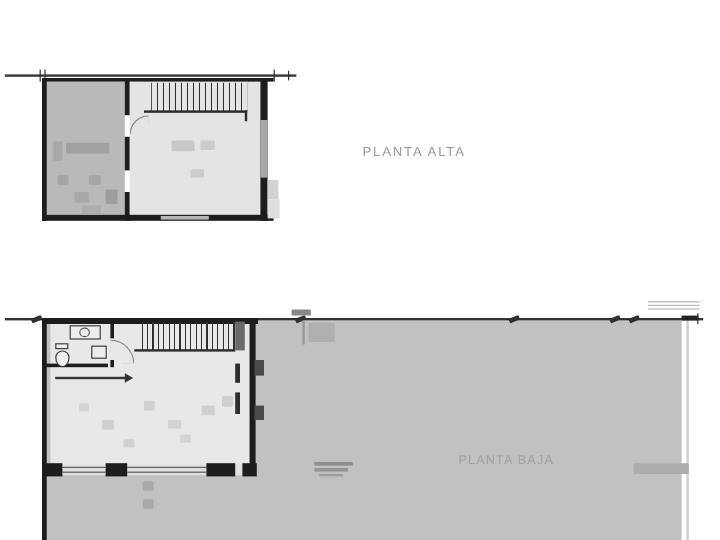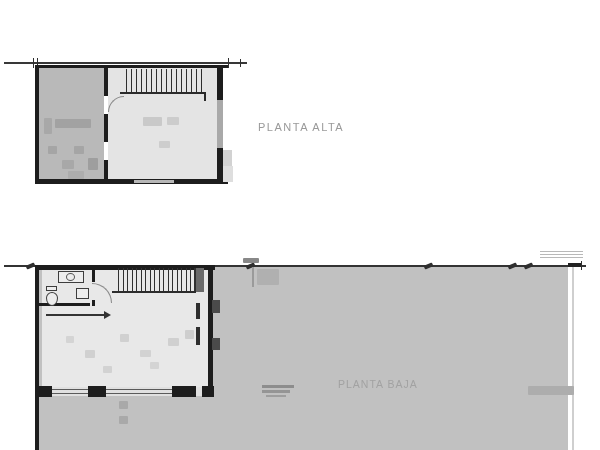--- a/index.html
+++ b/index.html
@@ -11,21 +11,21 @@
           font-family:"Liberation Sans", sans-serif;}
   #canvas div{position:absolute;box-sizing:border-box;}
   .wall{background:var(--wall);}
   .dimline{background:var(--dim);}
   .tick{background:#2f2f2f;}
   .smudge{background:#2f2f2f;transform:rotate(-22deg);border-radius:1px;}
   .treads{background:repeating-linear-gradient(90deg,#2e2e2e 0,#2e2e2e 1px,transparent 1px,transparent 5px);}
   .treads-l{background:repeating-linear-gradient(90deg,#303030 0,#303030 1px,transparent 1px,transparent 4.5px);}
   .dashrow{background:repeating-linear-gradient(90deg,#5e5e5e 0,#5e5e5e 1px,transparent 1px,transparent 4px);}
   .blob{border-radius:1px;}
-  .plan-title{position:absolute;color:var(--label);letter-spacing:1.5px;font-size:11px;}
+  .plan-title{position:absolute;color:var(--label);letter-spacing:1.5px;font-size:11px;margin-left:44px;}
   .fixture{border:1px solid #3d3d3d;background:#ededed;}
   .arc{border:1px solid #8a8a8a;background:transparent;}
   .winline{background:#5a5a5a;}
   .annline{background:#b8b8b8;}
 </style>
 </head>
 <body>
 
 <div id="canvas">
 

